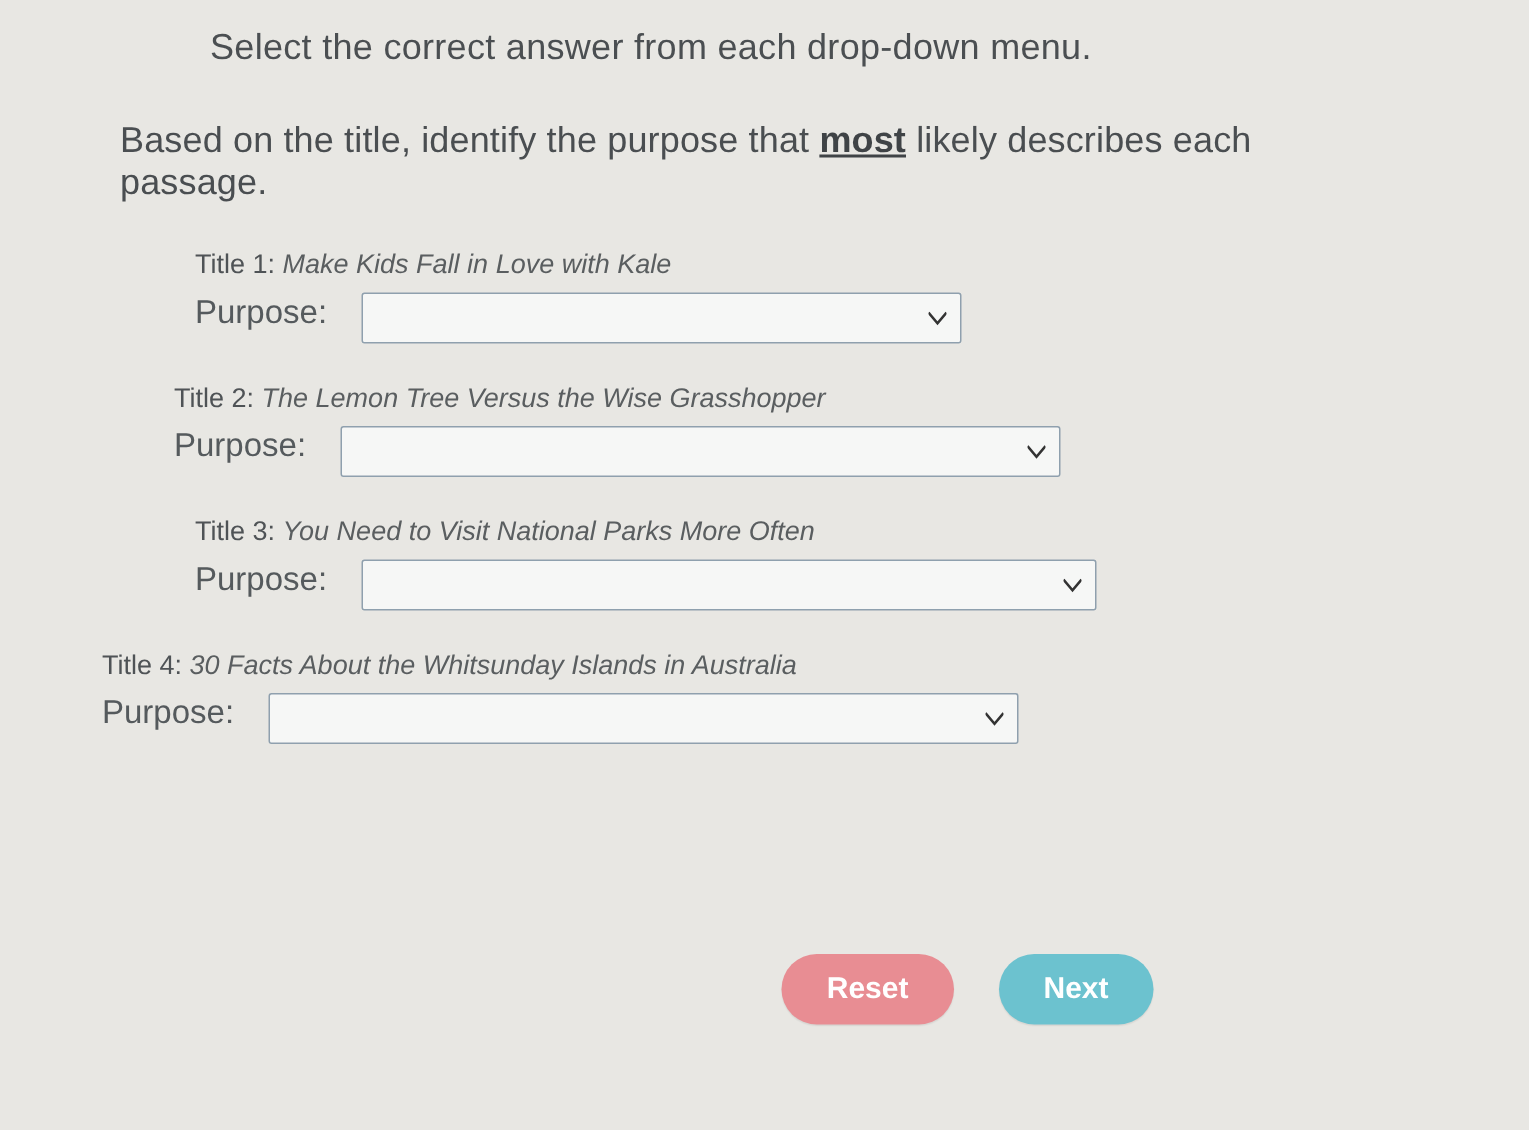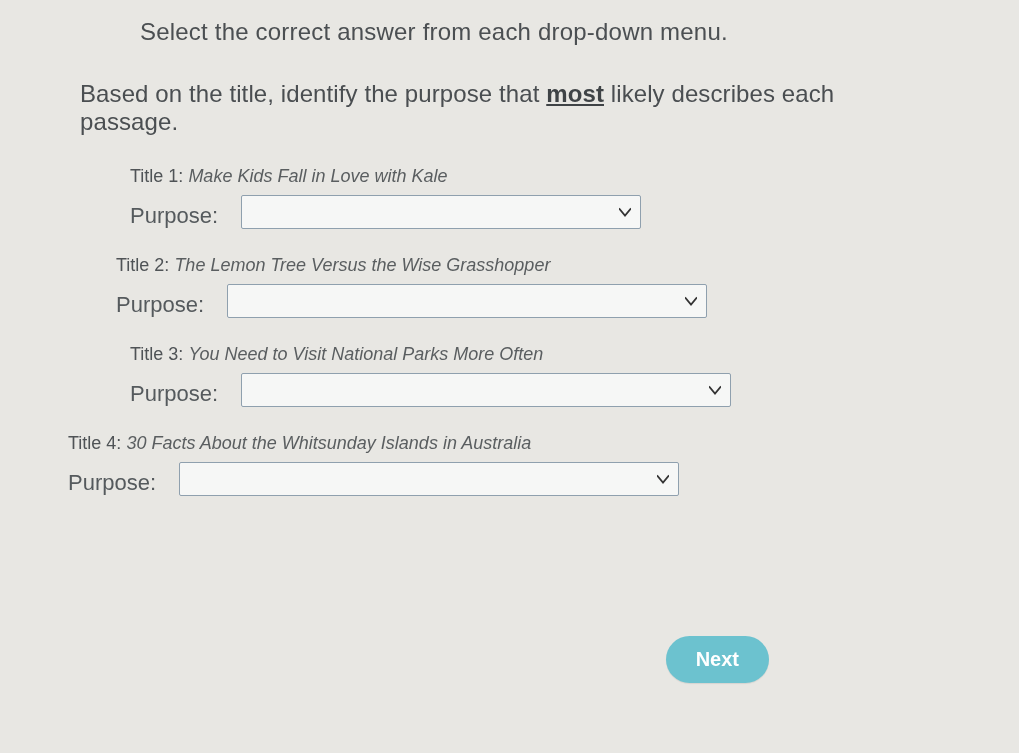--- a/index.html
+++ b/index.html
@@ -41,21 +41,21 @@
   .block.b4 { margin-left: 68px; }
   .title-line {
     font-size: 18px;
     color: #4f5356;
     margin-bottom: 8px;
   }
   .title-line .tlabel { font-weight: 400; }
   .title-line .tvalue { font-style: italic; color:#5a5e60; }
   .purpose-row {
     display: flex;
-    align-items: flex-end;
+    align-items: flex-start;
     gap: 23px;
   }
   .purpose-label {
     font-size: 22px;
     color: #555a5d;
   }
   .dropdown {
     position: relative;
     height: 34px;
     border: 1px solid #8fa0ae;
@@ -179,16 +179,17 @@
         <span class="chev">
           <svg viewBox="0 0 10 6">
               <path d="M0 0 L5 6 L10 0" fill="none" stroke="#333" stroke-width="1.4"></path>
             </svg>
         </span>
       </div>
     </div>
   </div>
 
   <div class="buttons">
+    <button class="btn btn-reset">Reset</button>
     <button class="btn btn-next">Next</button>
   </div>
 
 </div>
 
 </body></html>

